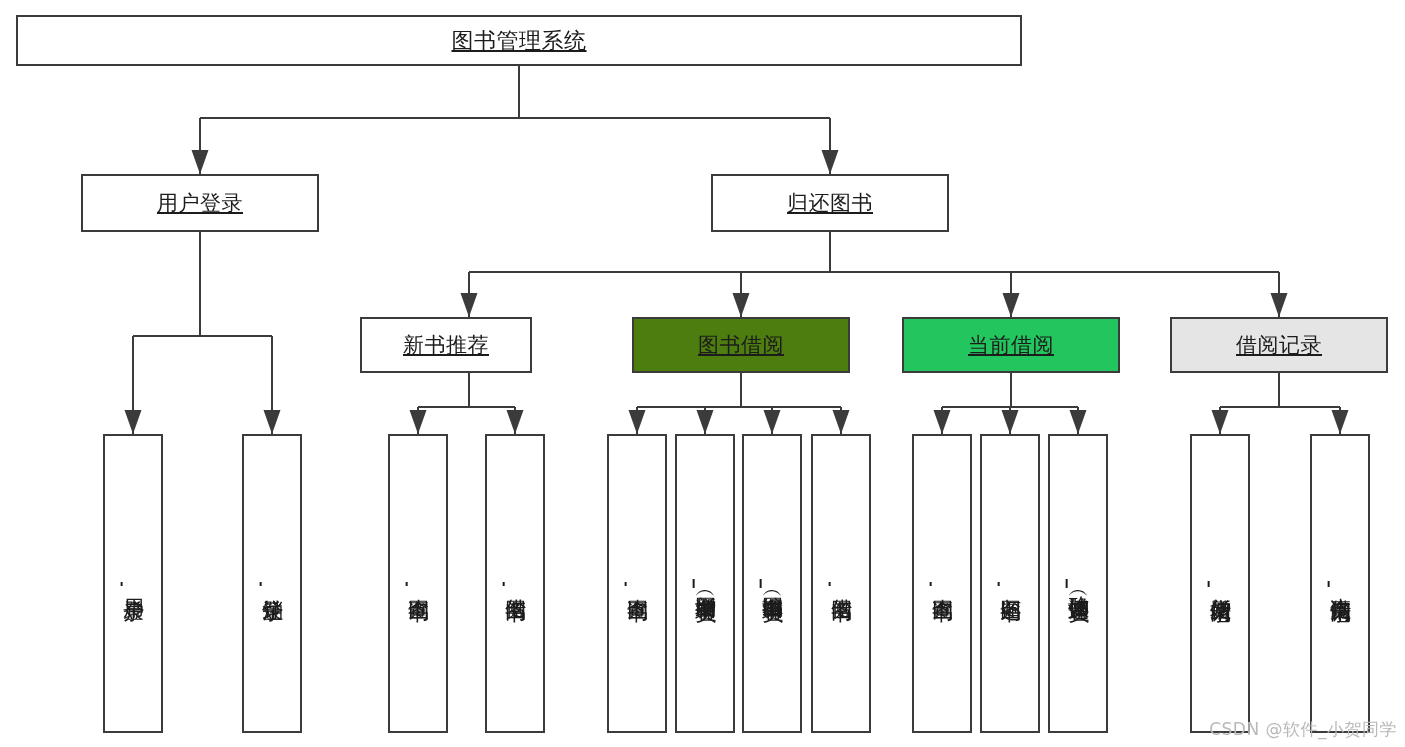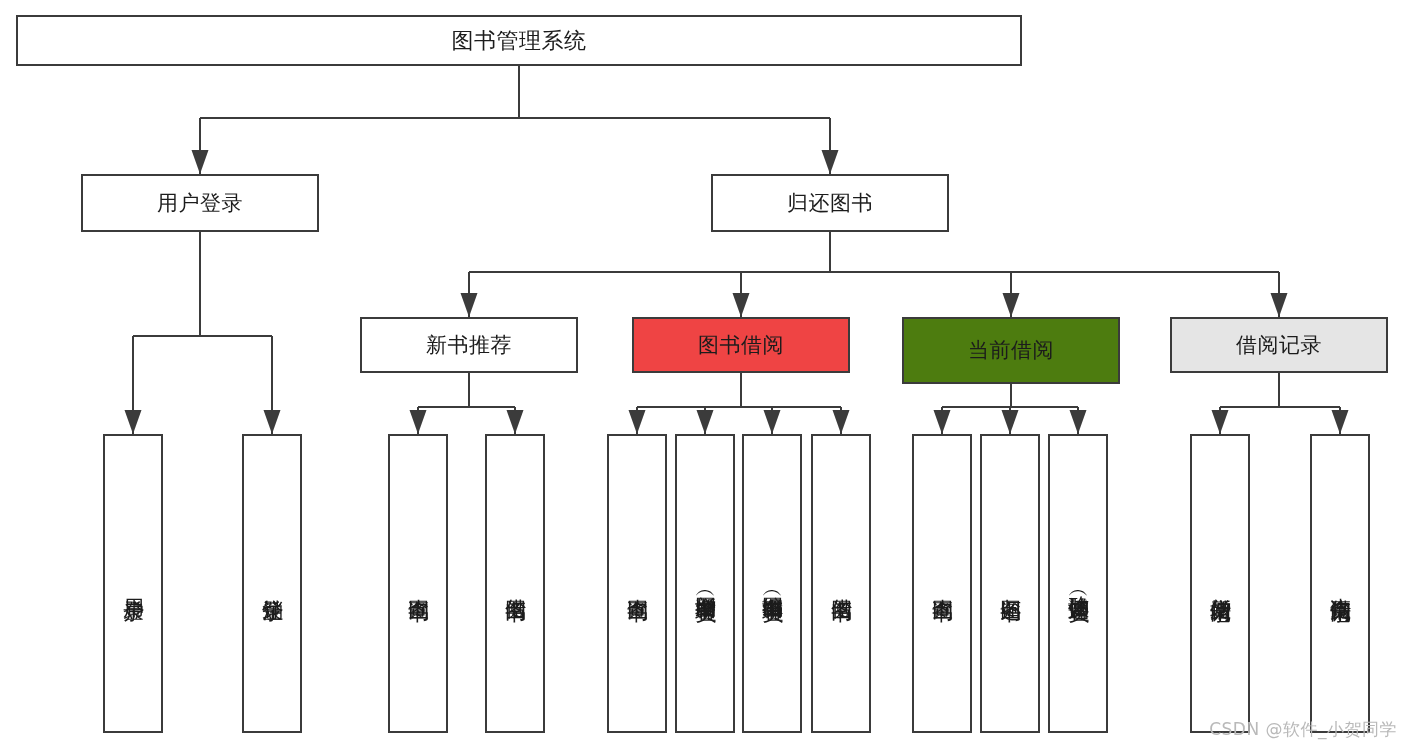--- a/index.html
+++ b/index.html
@@ -36,20 +36,21 @@
     justify-content: center;
     overflow: hidden;
   }
   .node .node-label {
     color: #1c1c1c;
     font-size: 21px;
     line-height: 1.18;
     letter-spacing: 0.5px;
     white-space: nowrap;
     text-align: center;
+    text-decoration: underline;
   }
   .node.root .node-label { font-size: 22px; }
   .node.leaf {
     align-items: center;
     justify-content: center;
   }
   .node.leaf .node-label {
     writing-mode: vertical-rl;
     text-orientation: upright;
     font-size: 21px;
@@ -133,27 +134,27 @@
   <div id="nodes-layer">
       <div class="node root" style="left: 16px; top: 15px; width: 1006px; height: 51px; border-color: rgb(59, 59, 59); background: rgb(255, 255, 255);">
         <span class="node-label" style="color: rgb(28, 28, 28);">图书管理系统</span>
       </div>
       <div class="node branch" style="left: 81px; top: 174px; width: 238px; height: 58px; border-color: rgb(59, 59, 59); background: rgb(255, 255, 255);">
         <span class="node-label" style="color: rgb(28, 28, 28);">用户登录</span>
       </div>
       <div class="node branch" style="left: 711px; top: 174px; width: 238px; height: 58px; border-color: rgb(59, 59, 59); background: rgb(255, 255, 255);">
         <span class="node-label" style="color: rgb(28, 28, 28);">归还图书</span>
       </div>
-      <div class="node branch" style="left: 360px; top: 317px; width: 218px; height: 56px; border-color: rgb(59, 59, 59); background: rgb(255, 255, 255);">
+      <div class="node branch" style="left: 360px; top: 317px; width: 172px; height: 56px; border-color: rgb(59, 59, 59); background: rgb(255, 255, 255);">
         <span class="node-label" style="color: rgb(28, 28, 28);">新书推荐</span>
       </div>
-      <div class="node branch" style="left: 632px; top: 317px; width: 218px; height: 56px; border-color: rgb(59, 59, 59); background: #ef4444;">
+      <div class="node branch" style="left: 632px; top: 317px; width: 218px; height: 56px; border-color: rgb(59, 59, 59); background: #4d7c0f;">
         <span class="node-label" style="color: rgb(28, 28, 28);">图书借阅</span>
       </div>
-      <div class="node branch" style="left: 902px; top: 317px; width: 218px; height: 67px; border-color: rgb(59, 59, 59); background: #4d7c0f;">
+      <div class="node branch" style="left: 902px; top: 317px; width: 218px; height: 56px; border-color: rgb(59, 59, 59); background: #22c55e;">
         <span class="node-label" style="color: rgb(28, 28, 28);">当前借阅</span>
       </div>
       <div class="node branch" style="left: 1170px; top: 317px; width: 218px; height: 56px; border-color: rgb(59, 59, 59); background: #e5e5e5;">
         <span class="node-label" style="color: rgb(28, 28, 28);">借阅记录</span>
       </div>
       <div class="node leaf" style="left: 103px; top: 434px; width: 60px; height: 299px; border-color: rgb(59, 59, 59); background: rgb(255, 255, 255);">
         <span class="node-label" style="color: rgb(28, 28, 28);">用户登录</span>
       </div>
       <div class="node leaf" style="left: 242px; top: 434px; width: 60px; height: 299px; border-color: rgb(59, 59, 59); background: rgb(255, 255, 255);">
         <span class="node-label" style="color: rgb(28, 28, 28);">注销登录</span>

